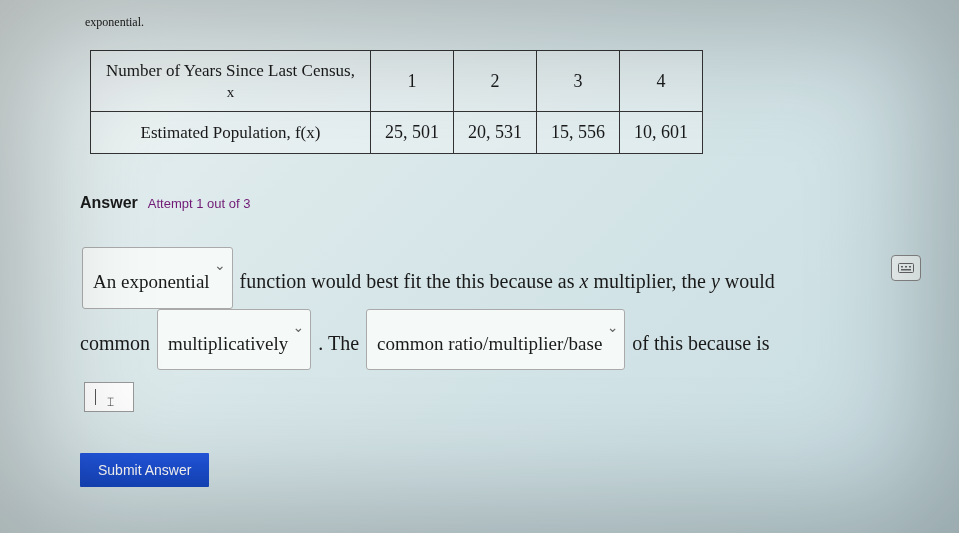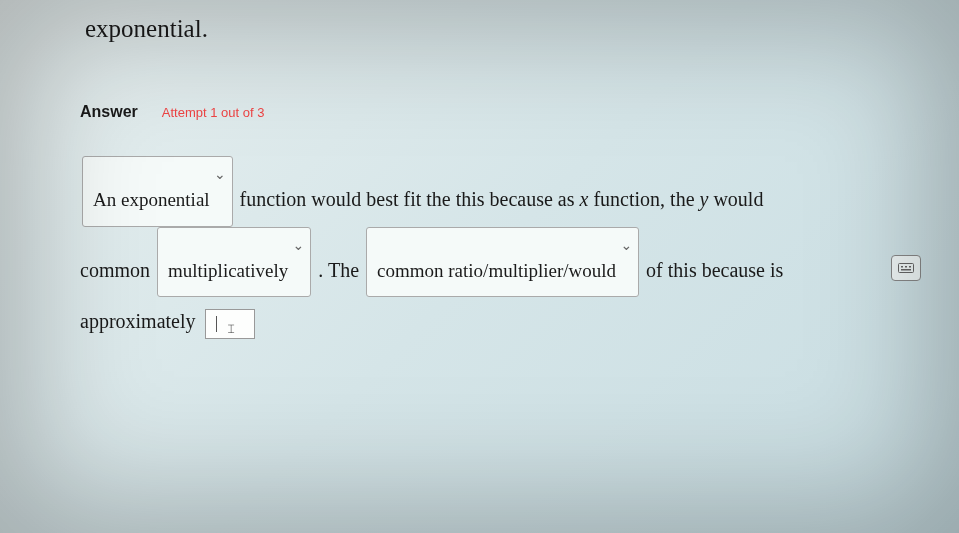--- a/index.html
+++ b/index.html
@@ -11,21 +11,21 @@
       width: 959px;
       height: 533px;
       font-family: Georgia, 'Times New Roman', serif;
       background: linear-gradient(135deg, #e8f0f0 0%, #d5e5e8 50%, #c8dde2 100%);
       padding: 15px 80px;
       color: #1a1a1a;
       position: relative;
       overflow: hidden;
     }
     .top-text {
-      font-size: 25px;
+      font-size: 12px;
       margin-bottom: 20px;
       margin-left: 5px;
     }
     table {
       border-collapse: collapse;
       margin-bottom: 40px;
       margin-left: 10px;
       background: rgba(255,255,255,0.3);
     }
     th, td {
@@ -45,31 +45,31 @@
       font-size: 15px;
       display: block;
       margin-top: 3px;
     }
     .answer-section {
       margin-top: 30px;
     }
     .answer-header {
       display: flex;
       align-items: baseline;
-      gap: 24px;
+      gap: 10px;
       margin-bottom: 35px;
     }
     .answer-label {
       font-weight: bold;
       font-size: 16px;
       font-family: Arial, sans-serif;
     }
     .attempt {
       font-size: 13px;
-      color: #ef4444;
+      color: #701a75;
       font-family: Arial, sans-serif;
     }
     .icon-box {
       position: absolute;
       right: 38px;
       top: 255px;
       width: 30px;
       height: 26px;
       border: 1.5px solid #888;
       border-radius: 4px;
@@ -83,21 +83,21 @@
     .fill-text {
       font-size: 20px;
       line-height: 2.4;
       margin-bottom: 20px;
     }
     .dropdown {
       display: inline-block;
       border: 1px solid #aaa;
       border-radius: 3px;
       background: #f5faf9;
-      padding: 20px 22px 3px 10px;
+      padding: 11px 22px 3px 10px;
       font-size: 19px;
       position: relative;
       margin: 0 2px;
       cursor: pointer;
       font-family: Georgia, serif;
     }
     .dropdown::after {
       content: "⌄";
       position: absolute;
       right: 6px;
@@ -154,43 +154,60 @@
       box-shadow: inset 0 0 120px 30px rgba(0,0,0,0.25);
     }
   </style>
 </head>
 <body>
 
 <div class="top-text">exponential.</div>
 
 <table>
   <tbody>
+      <tr>
+    <th class="row-header">
+      <span>Number of Years Since Last Census,</span>
+      <span class="sub-x">x</span>
+    </th>
+    <td>1</td>
+    <td>2</td>
+    <td>3</td>
+    <td>4</td>
+  </tr>
+  <tr>
+    <th class="row-header">Estimated Population, f(x)</th>
+    <td>25, 501</td>
+    <td>20, 531</td>
+    <td>15, 556</td>
+    <td>10, 601</td>
+  </tr>
 </tbody>
   </table>
 
 <div class="answer-section">
   <div class="answer-header">
     <span class="answer-label">Answer</span>
     <span class="attempt">Attempt 1 out of 3</span>
   </div>
 
   <div class="icon-box">
     <svg width="16" height="10" viewBox="0 0 16 10">
       <rect x="0.5" y="0.5" width="15" height="9" rx="1" fill="none" stroke="#666" stroke-width="1"></rect>
       <rect x="3" y="6" width="10" height="1.5" fill="#666"></rect>
       <rect x="3" y="3" width="2" height="1.5" fill="#666"></rect>
       <rect x="7" y="3" width="2" height="1.5" fill="#666"></rect>
       <rect x="11" y="3" width="2" height="1.5" fill="#666"></rect>
     </svg>
   </div>
 
   <div class="fill-text">
-    <span class="dropdown">An exponential</span><span> function would best fit the this because as </span><span class="math-var">x</span><span> function, the </span><span class="math-var">y</span><span> would</span>
+    <span class="dropdown">An exponential</span><span> function would best fit the this because as </span><span class="math-var">x</span><span> multiplier, the </span><span class="math-var">y</span><span> would</span>
     <br>
-    <span>common </span><span class="dropdown">multiplicatively</span><span> . The </span><span class="dropdown">common ratio/multiplier/would</span><span> of this because is</span>
+    <span>common </span><span class="dropdown">multiplicatively</span><span> . The </span><span class="dropdown">common ratio/multiplier/base</span><span> of this because is</span>
     <br>
-    <span>approximately</span>
     <span class="input-box"><span class="cursor-caret">⌶</span></span>
   </div>
 
+  <button class="submit-btn">Submit Answer</button>
 </div>
 
 <div class="vignette"></div>
 
 </body></html>

